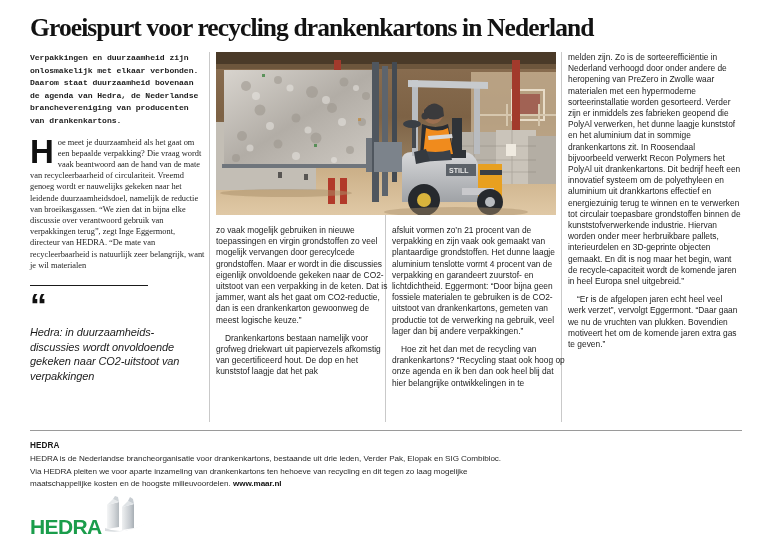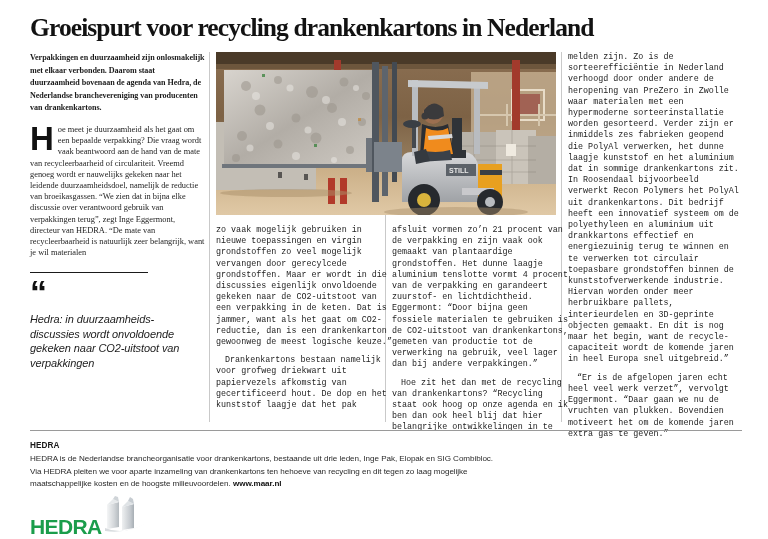--- a/index.html
+++ b/index.html
@@ -66,32 +66,32 @@
     width: 1px;
     height: 370px;
     background: #c9c9c9;
   }
   .vrule-1 { left: 178.5px; }
   .vrule-2 { left: 354.5px; }
   .vrule-3 { left: 530.5px; }
 
   
   .lead {
-    font-family: Liberation Serif, serif;
+    font-family: Liberation Mono, monospace;
     font-size: 8.1px;
     line-height: 12.6px;
     font-weight: 600;
     color: #1c1c1c;
     margin: 0 0 9px 0;
     letter-spacing: -0.05px;
   }
 
   
   .body-text {
-    font-family: Liberation Mono, monospace;
+    font-family: Liberation Sans, sans-serif;
     font-size: 8.4px;
     line-height: 11.2px;
     color: #1d1d1d;
     margin: 0;
     text-align: left;
     hyphens: none;
   }
   .body-text + .body-text {
     text-indent: 9px;
     margin-top: 7px;
@@ -409,21 +409,21 @@
       <p class="body-text cont">melden zijn. Zo is de sorteerefficiëntie in Nederland verhoogd door onder andere de heropening van PreZero in Zwolle waar materialen met een hypermoderne sorteerinstallatie worden gesorteerd. Verder zijn er inmiddels zes fabrieken geopend die PolyAl verwerken, het dunne laagje kunststof en het aluminium dat in sommige drankenkartons zit. In Roosendaal bijvoorbeeld verwerkt Recon Polymers het PolyAl uit drankenkartons. Dit bedrijf heeft een innovatief systeem om de polyethyleen en aluminium uit drankkartons effectief en energiezuinig terug te winnen en te verwerken tot circulair toepasbare grondstoffen binnen de kunststofverwerkende industrie. Hiervan worden onder meer herbruikbare pallets, interieurdelen en 3D-geprinte objecten gemaakt. En dit is nog maar het begin, want de recycle-capaciteit wordt de komende jaren in heel Europa snel uitgebreid.”</p>
       <p class="body-text">“Er is de afgelopen jaren echt heel veel werk verzet”, vervolgt Eggermont. “Daar gaan we nu de vruchten van plukken. Bovendien motiveert het om de komende jaren extra gas te geven.”</p>
     </div>
 
   </div>
 
   <div class="footer">
     <div class="footer-inner">
       <div class="footer-text">
         <p class="footer-title">HEDRA</p>
-        <p class="footer-body">HEDRA is de Nederlandse brancheorganisatie voor drankenkartons, bestaande uit drie leden, Inge Pak, Elopak en SIG Combibloc.</p>
+        <p class="footer-body">HEDRA is de Nederlandse brancheorganisatie voor drankenkartons, bestaande uit drie leden, Verder Pak, Elopak en SIG Combibloc.</p>
         <p class="footer-body">Via HEDRA pleiten we voor aparte inzameling van drankenkartons ten hehoeve van recycling en dit tegen zo laag mogelijke</p>
         <p class="footer-body"><span>maatschappelijke kosten en de hoogste milieuvoordelen.</span> <b>www.maar.nl</b></p>
       </div>
 
       <div class="logo">
         <span class="logo-word">HEDRA</span>
         <span class="logo-mark">
           <svg width="46" height="40" viewBox="0 0 46 40">
             <defs>
               <linearGradient id="pk1" x1="0" y1="0" x2="1" y2="0">

